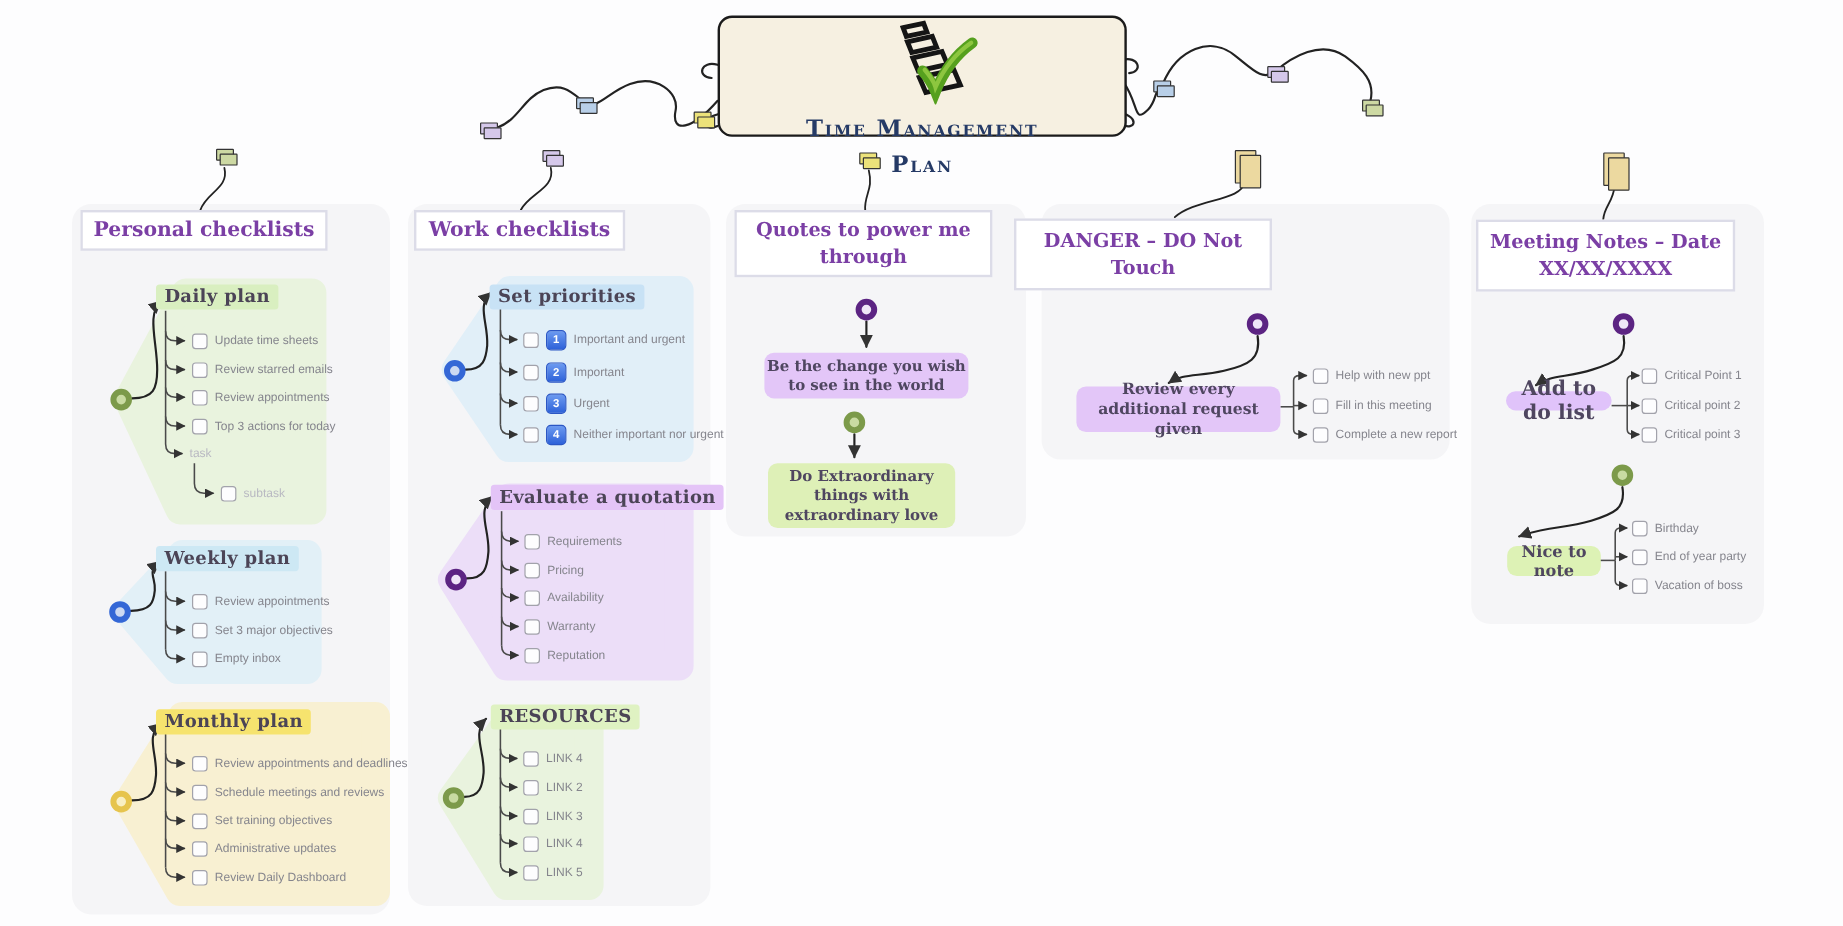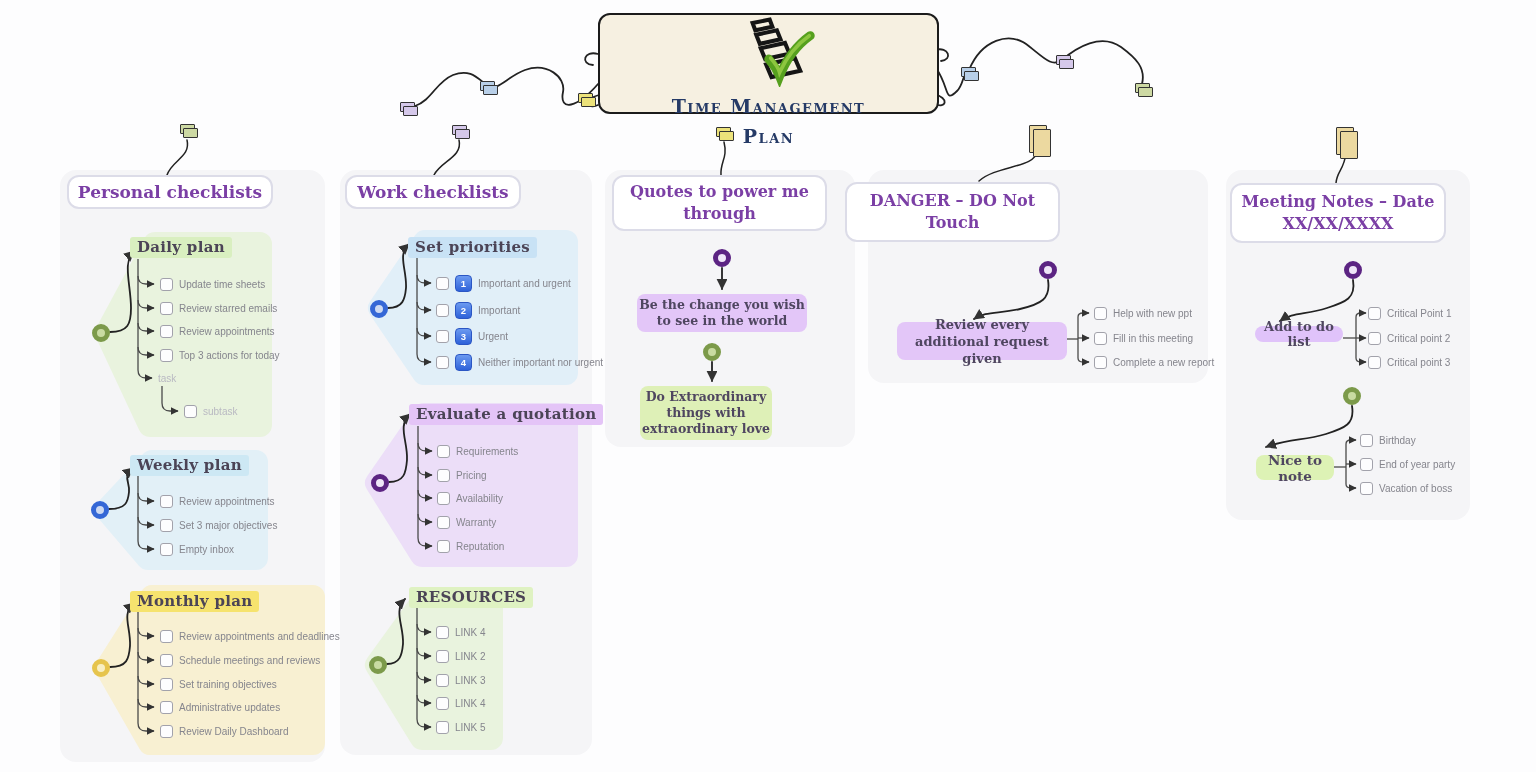--- a/index.html
+++ b/index.html
@@ -8,21 +8,21 @@
   
   .colbg{position:absolute;background:#f5f5f7;border-radius:16px;z-index:0;}
   
   #wires{position:absolute;left:0;top:0;z-index:1;pointer-events:none;}
   
   .central{position:absolute;left:598px;top:13px;width:337px;height:97px;background:#f6f0e1;
            border:2.5px solid #1b1b1b;border-radius:12px;z-index:3;display:flex;align-items:center;flex-direction:column;}
   .central .ttl{flex:1;text-align:center;color:#253a66;font-family:"DejaVu Serif",serif;
                 font-weight:700;font-size:19px;font-variant:small-caps;letter-spacing:1.5px;line-height:30px;}
   
-  .hdr{position:absolute;background:#ffffff;border:2px solid #dcdce8;border-radius:12px;z-index:3;
+  .hdr{position:absolute;background:#ffffff;border:2px solid #dcdce8;border-radius:0;z-index:3;
        display:flex;align-items:center;justify-content:center;text-align:center;
        color:#7b3fa5;font-family:"DejaVu Serif",serif;font-weight:700;}
   
   .gt{position:absolute;z-index:3;font-family:"DejaVu Serif",serif;font-weight:700;
       font-size:15px;color:#4b4456;padding:1px 7px 2px;border-radius:3px;letter-spacing:.3px;}
   
   .item{position:absolute;z-index:3;display:flex;align-items:center;gap:6px;height:14px;}
   .chk{width:11px;height:11px;border:1.5px solid #a2a2ab;border-radius:3px;background:#fdfdfe;flex:0 0 auto;}
   .lbl{font-size:10px;color:#85858d;white-space:nowrap;}
   .ghost .lbl{color:#b9b9c2;}
@@ -328,41 +328,41 @@
       <span class="lbl">LINK 4</span>
     </div>
   <div class="item" style="left:436px;top:720px">
       <span class="chk"></span>
       <span class="lbl">LINK 5</span>
     </div>
 
   <div class="qbox" style="left:637px;top:294px;width:170px;height:38px;background:#e3c6f8;font-size:12.5px;line-height:16px">
       <span>Be the change you wish to see in the world</span>
     </div>
-  <div class="qbox" style="left:640px;top:386px;width:132px;height:54px;background:#def0b7;font-size:12.5px;line-height:16px">
+  <div class="qbox" style="left:640px;top:386px;width:156px;height:54px;background:#def0b7;font-size:12.5px;line-height:16px">
       <span>Do Extraordinary things with extraordinary love</span>
     </div>
 
   <div class="qbox" style="left:897px;top:322px;width:170px;height:38px;background:#e3c6f8;font-size:13px;line-height:17px">
       <span>Review every additional request given</span>
     </div>
   <div class="item" style="left:1094px;top:306px">
       <span class="chk"></span>
       <span class="lbl">Help with new ppt</span>
     </div>
   <div class="item" style="left:1094px;top:331px">
       <span class="chk"></span>
       <span class="lbl">Fill in this meeting</span>
     </div>
   <div class="item" style="left:1094px;top:355px">
       <span class="chk"></span>
       <span class="lbl">Complete a new report</span>
     </div>
 
-  <div class="qbox" style="left:1255px;top:326px;width:88px;height:16px;background:#e0c3fa;font-size:13px">
+  <div class="qbox" style="left:1255px;top:326px;width:88px;height:16px;background:#e0c3fa;font-size:17px">
       <span>Add to do list</span>
     </div>
   <div class="item" style="left:1368px;top:306px">
       <span class="chk"></span>
       <span class="lbl">Critical Point 1</span>
     </div>
   <div class="item" style="left:1368px;top:331px">
       <span class="chk"></span>
       <span class="lbl">Critical point 2</span>
     </div>

